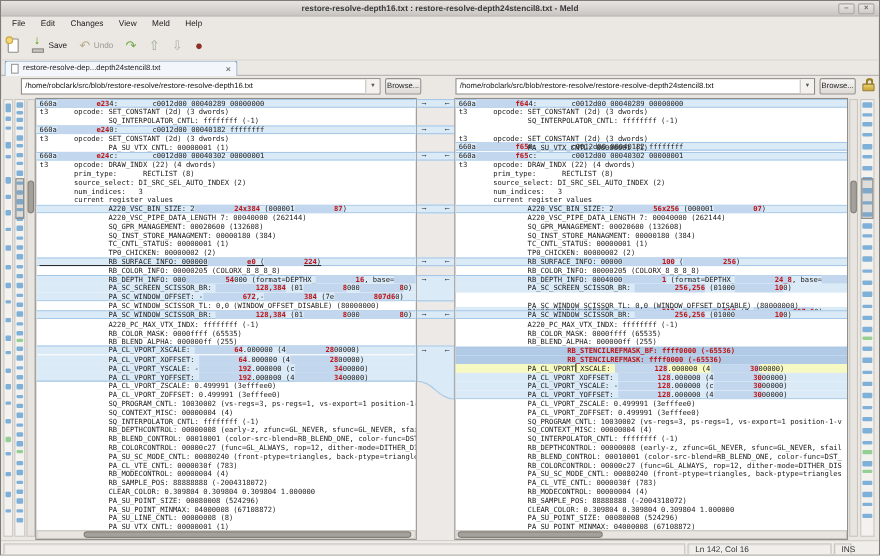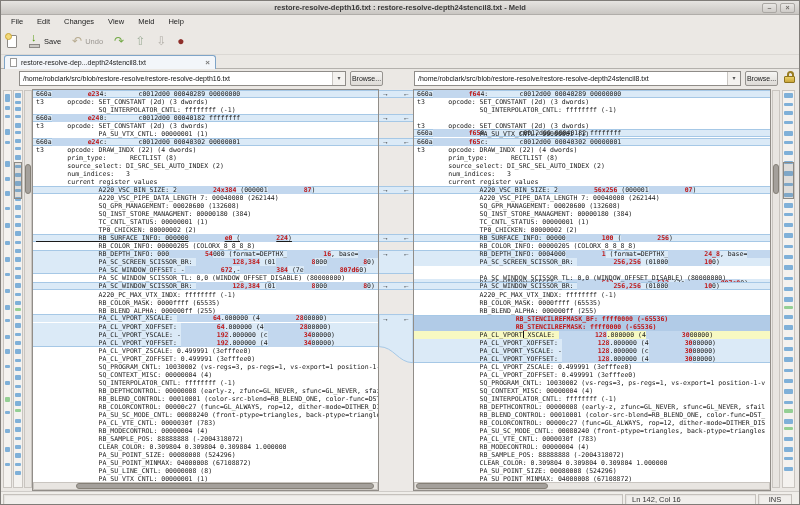--- a/index.html
+++ b/index.html
@@ -73,21 +73,21 @@
   .band{position:absolute;left:0;right:0;background:#dbeaf7;border-top:1px solid #a6c8e6;border-bottom:1px solid #a6c8e6;}
   .garrow{position:absolute;height:8px;line-height:8px;font-size:7px;font-weight:bold;color:#1a1a1a;}
   .garrow.gl{left:3px;} .garrow.gr{right:3px;}
   .hsb{position:absolute;height:8px;background:#e8e5e1;border:1px solid #c9c5c0;}
   .hsb.hl{left:32px;top:393px;width:345px;} .hsb.hr{left:413px;top:393px;width:356px;}
   .hsb .thumb{position:absolute;top:0;height:6px;background:#a4a09b;border:1px solid #858077;border-radius:3px;}
   
   .statusbar{position:absolute;left:0;top:490px;width:800px;height:15px;background:#f0eeea;border-top:1px solid #cfccc8;}
   .sbox{position:absolute;top:2px;height:11px;border:1px solid #c5c1bc;background:#f1efec;
         box-shadow:inset 1px 1px 1px rgba(0,0,0,.05);font-size:7.5px;line-height:10px;color:#333;padding:0 6px;}
-  .sbox.s1{left:2px;width:620px;} .sbox.s2{left:624px;width:131px;} .sbox.s3{left:757px;width:34px;text-align:center;}
+  .sbox.s1{left:2px;width:620px;} .sbox.s2{left:624px;width:131px;} .sbox.s3{left:757px;width:16px;text-align:center;}
 </style>
 </head>
 <body>
 
 <div class="window">
 
   <div class="titlebar">
     <span>restore-resolve-depth16.txt : restore-resolve-depth24stencil8.txt - Meld</span>
     <span class="wbtn min">–</span>
     <span class="wbtn cls">×</span>

